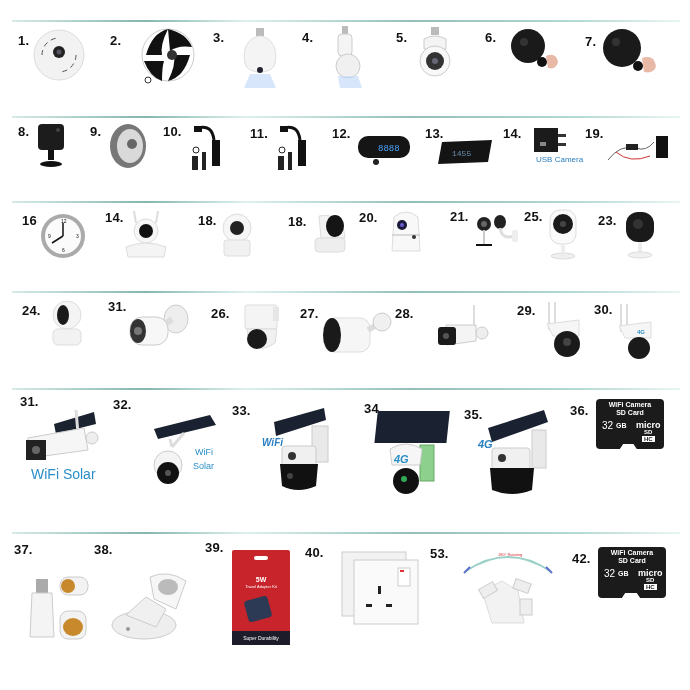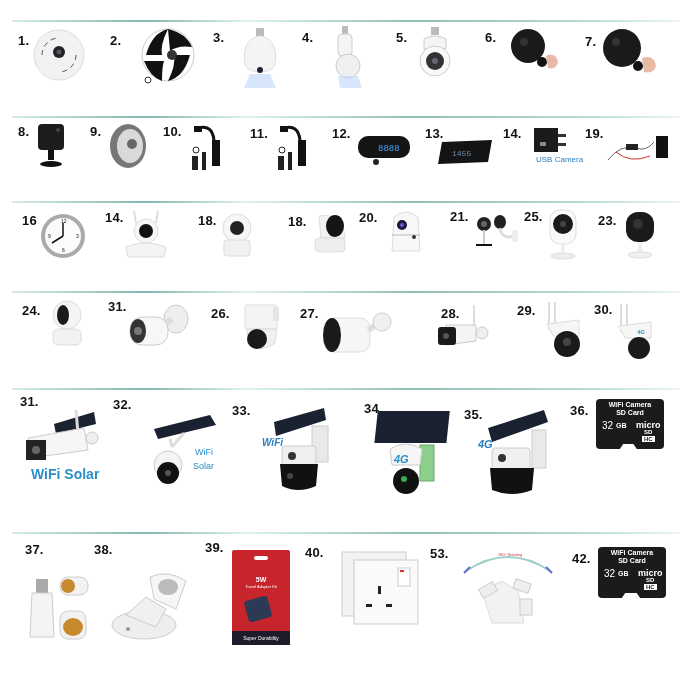--- a/index.html
+++ b/index.html
@@ -8,21 +8,21 @@
   .sep {
     position: absolute; left: 12px; width: 668px; height: 2px;
     background: linear-gradient(90deg, #cfe7e3 0%, #6fa9a1 20%, #d8efec 35%, #7fb3ac 60%, #a9d3cd 85%, #e6f4f2 100%);
     opacity: 0.85;
   }
   .num {
     position: absolute; font-family: "Liberation Sans", sans-serif; font-weight: bold;
     font-size: 13px; color: #111; letter-spacing: 0.2px;
   }
   .prod { position: absolute; }
-  .caption { position: absolute; font-family: "Liberation Sans", sans-serif; font-weight: bold; }
+  .caption { position: absolute; font-family: "Liberation Sans", sans-serif; font-weight: normal; }
 </style>
 </head>
 <body>
 
 <div class="sep" style="top:20px"></div>
 <div class="sep" style="top:116px"></div>
 <div class="sep" style="top:201px"></div>
 <div class="sep" style="top:291px"></div>
 <div class="sep" style="top:388px"></div>
 <div class="sep" style="top:532px"></div>
@@ -306,21 +306,21 @@
 <div class="num" style="left:300px;top:306px">27.</div>
 <div class="prod" style="left:320px;top:310px">
   <svg width="72" height="44" viewBox="0 0 72 44">
       <rect x="4" y="8" width="46" height="34" rx="10" fill="#f6f6f6" stroke="#ddd"></rect>
       <ellipse cx="12" cy="25" rx="9" ry="17" fill="#1a1a1a"></ellipse>
       <path d="M48 20 L58 14" stroke="#ddd" stroke-width="6"></path>
       <circle cx="62" cy="12" r="9" fill="#f0f0f0" stroke="#ccc"></circle>
     </svg>
 </div>
 
-<div class="num" style="left:441px;top:306px">28.</div>
+<div class="num" style="left:395px;top:306px">28.</div>
 <div class="prod" style="left:436px;top:303px">
   <svg width="56" height="46" viewBox="0 0 56 46">
       <line x1="38" y1="2" x2="38" y2="26" stroke="#ddd" stroke-width="2"></line>
       <circle cx="46" cy="30" r="6" fill="#eee" stroke="#ccc"></circle>
       <path d="M10 22 L40 22 L40 38 L10 42Z" fill="#f4f4f4" stroke="#ccc"></path>
       <rect x="2" y="24" width="18" height="18" rx="3" fill="#1a1a1a"></rect>
       <circle cx="10" cy="33" r="3" fill="#555"></circle>
     </svg>
 </div>
 
@@ -414,21 +414,21 @@
 <div class="prod" style="left:596px;top:399px;width:68px;height:50px;background:#1b1b1b;border-radius:4px;clip-path:polygon(0 0,100% 0,100% 100%,60% 100%,55% 90%,40% 90%,35% 100%,0 100%)">
   <div style="position:absolute;left:0;right:0;top:2px;text-align:center;color:#fff;font-size:7px;font-weight:bold">WiFi Camera</div>
   <div style="position:absolute;left:0;right:0;top:10px;text-align:center;color:#fff;font-size:7px;font-weight:bold">SD Card</div>
   <span style="position:absolute;left:6px;top:21px;color:#fff;font-size:10px">32</span>
   <span style="position:absolute;left:20px;top:23px;color:#fff;font-size:7px;font-weight:bold">GB</span>
   <span style="position:absolute;left:40px;top:21px;color:#fff;font-size:9px;font-weight:bold">micro</span>
   <span style="position:absolute;left:48px;top:30px;color:#fff;font-size:6px;font-weight:bold">SD</span>
   <span style="position:absolute;left:46px;top:37px;color:#1b1b1b;background:#fff;font-size:6px;font-weight:bold;padding:0 2px">HC</span>
 </div>
 
-<div class="num" style="left:25px;top:542px">37.</div>
+<div class="num" style="left:14px;top:542px">37.</div>
 <div class="prod" style="left:26px;top:573px">
   <svg width="70" height="72" viewBox="0 0 70 72">
       <rect x="10" y="6" width="12" height="14" fill="#aaa"></rect>
       <path d="M6 20 L26 20 L28 64 L4 64Z" fill="#f4f4f4" stroke="#ccc"></path>
       <rect x="34" y="4" width="28" height="18" rx="8" fill="#f2f2f2" stroke="#ccc"></rect>
       <ellipse cx="42" cy="13" rx="7" ry="7" fill="#c8892c"></ellipse>
       <rect x="34" y="38" width="26" height="28" rx="8" fill="#f2f2f2" stroke="#ccc"></rect>
       <ellipse cx="47" cy="54" rx="10" ry="9" fill="#c8892c"></ellipse>
     </svg>
 </div>

